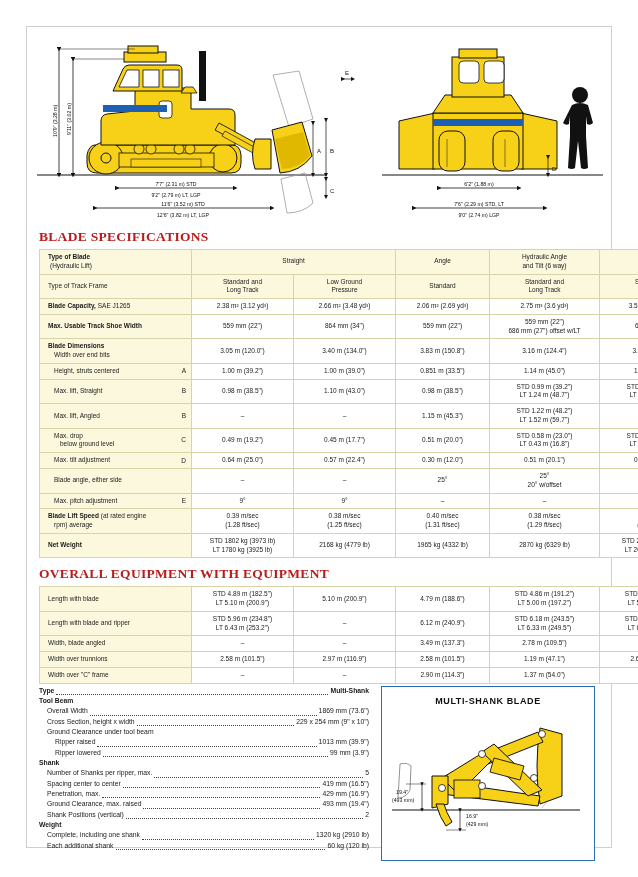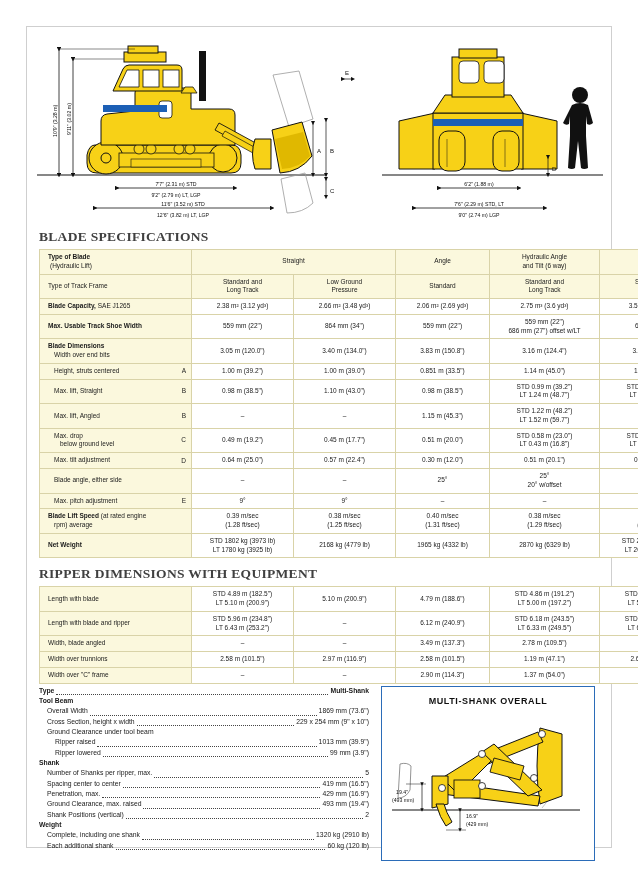--- a/index.html
+++ b/index.html
@@ -5,21 +5,21 @@
   html,body{margin:0;padding:0;background:#ffffff;}
   body{width:638px;height:877px;font-family:"Liberation Sans",sans-serif;color:#1a1a1a;}
   .page{position:relative;width:638px;height:877px;background:#ffffff;overflow:hidden;}
   .sheet{position:absolute;left:26px;top:26px;width:586px;height:822px;border:1px solid #cfcfcf;background:#fff;box-sizing:border-box;}
 
   
   .illus{position:relative;width:100%;height:196px;background:#fff;overflow:hidden;}
   .illus svg{display:block;}
 
   
-  .sec-head{font-family:"Liberation Serif",serif;color:#404040;font-size:13.5px;font-weight:bold;letter-spacing:.3px;
+  .sec-head{font-family:"Liberation Serif",serif;color:#b91c1c;font-size:13.5px;font-weight:bold;letter-spacing:.3px;
             padding:6px 0 4px 12px;}
 
   
   table.spec{border-collapse:collapse;width:560px;margin:0 0 2px 12px;table-layout:fixed;}
   table.spec td,table.spec th{border:1px solid #d9d3a8;font-size:6.5px;line-height:1.35;padding:3px 4px;
         vertical-align:middle;text-align:center;color:#1a1a1a;font-weight:normal;background:#ffffff;}
   table.spec td.lbl{background:#fbf8dd;text-align:left;padding-left:8px;position:relative;}
   table.spec td.lbl.ind{padding-left:14px;}
   table.spec th{background:#fbf8dd;font-size:6.5px;}
   table.spec th.hcell{background:#fbf8dd;}
@@ -482,21 +482,21 @@
               <div>2870 kg (6329 lb)</div>
             </td>
             <td>
               <div>STD 2074 kg (4572 lb)</div>
               <div>LT 2068 kg (4560 lb)</div>
             </td>
           </tr>
         </tbody>
   </table>
 
-  <div class="sec-head">RIPPER DIMENSIONS WITH EQUIPMENT</div>
+  <div class="sec-head">OVERALL EQUIPMENT WITH EQUIPMENT</div>
 
   <table class="spec" id="overall-table">
     <colgroup>
           <col class="c0">
           <col class="c1">
           <col class="c2">
           <col class="c3">
           <col class="c4">
           <col class="c5">
         </colgroup>
@@ -671,21 +671,21 @@
             <span class="r-val">1320 kg (2910 lb)</span>
           </div>
           <div class="r-row i1">
             <span class="r-name">Each additional shank</span>
             <span class="r-dots"></span>
             <span class="r-val">60 kg (120 lb)</span>
           </div>
         </div>
 
     <div class="diagram-box">
-      <div class="diagram-title">MULTI-SHANK OVERALL</div>
+      <div class="diagram-title">MULTI-SHANK BLADE</div>
       <svg width="208" height="150" viewBox="0 0 208 150" xmlns="http://www.w3.org/2000/svg">
         <defs>
           <marker id="ar2" markerWidth="5" markerHeight="5" refX="2.5" refY="2.5" orient="auto">
             <path d="M0,0 L5,2.5 L0,5 z" fill="#111"></path>
           </marker>
         </defs>
 
         <line x1="10" y1="104" x2="198" y2="104" stroke="#111" stroke-width="1"></line>
 
         <path d="M150,30 q40,40 10,72" fill="none" stroke="#b6b6b6" stroke-width=".8"></path>

